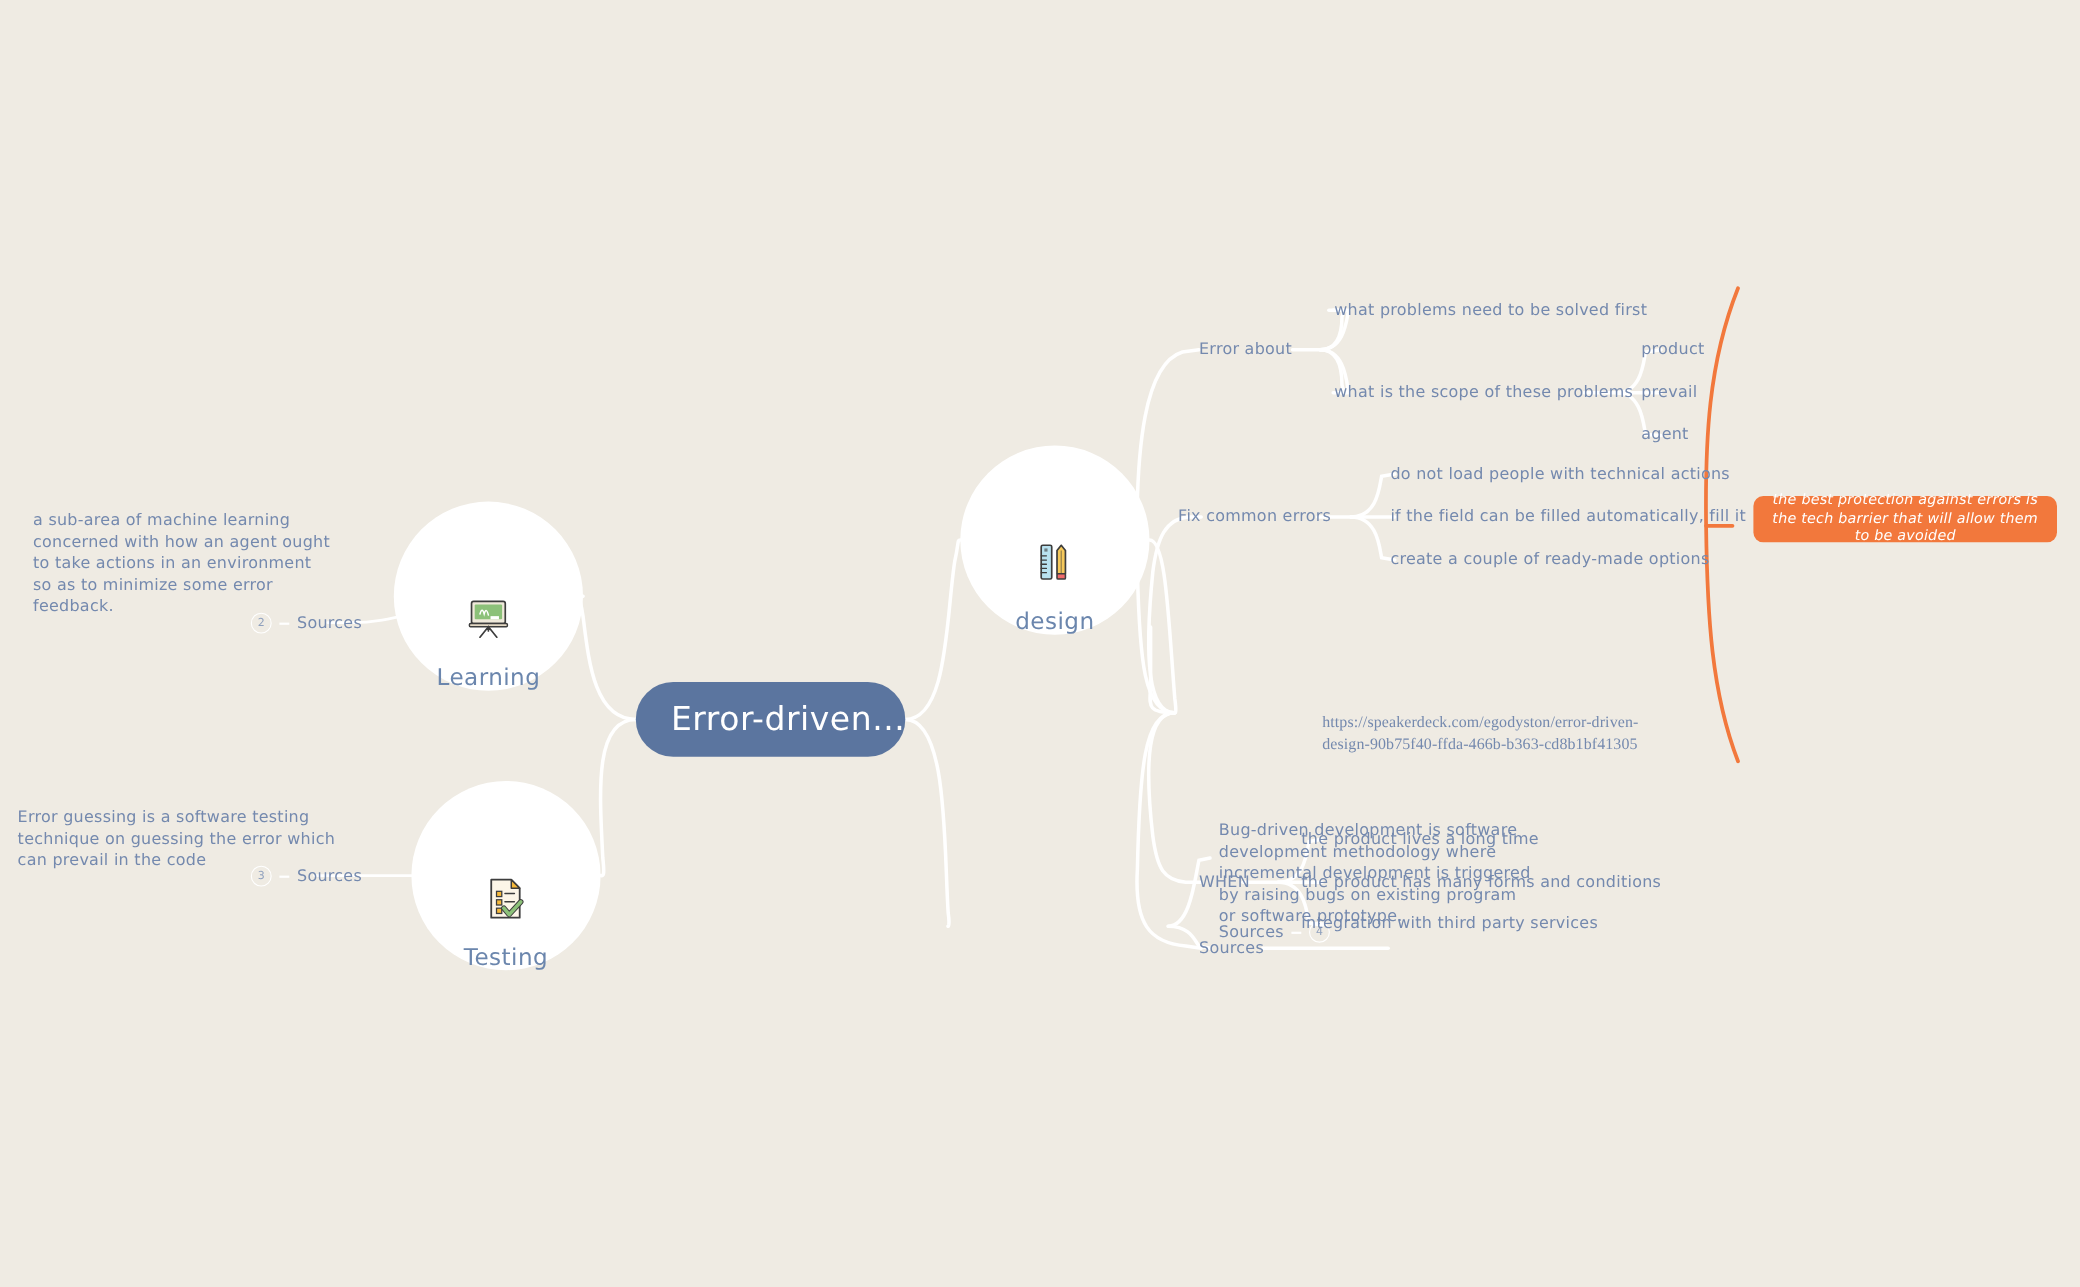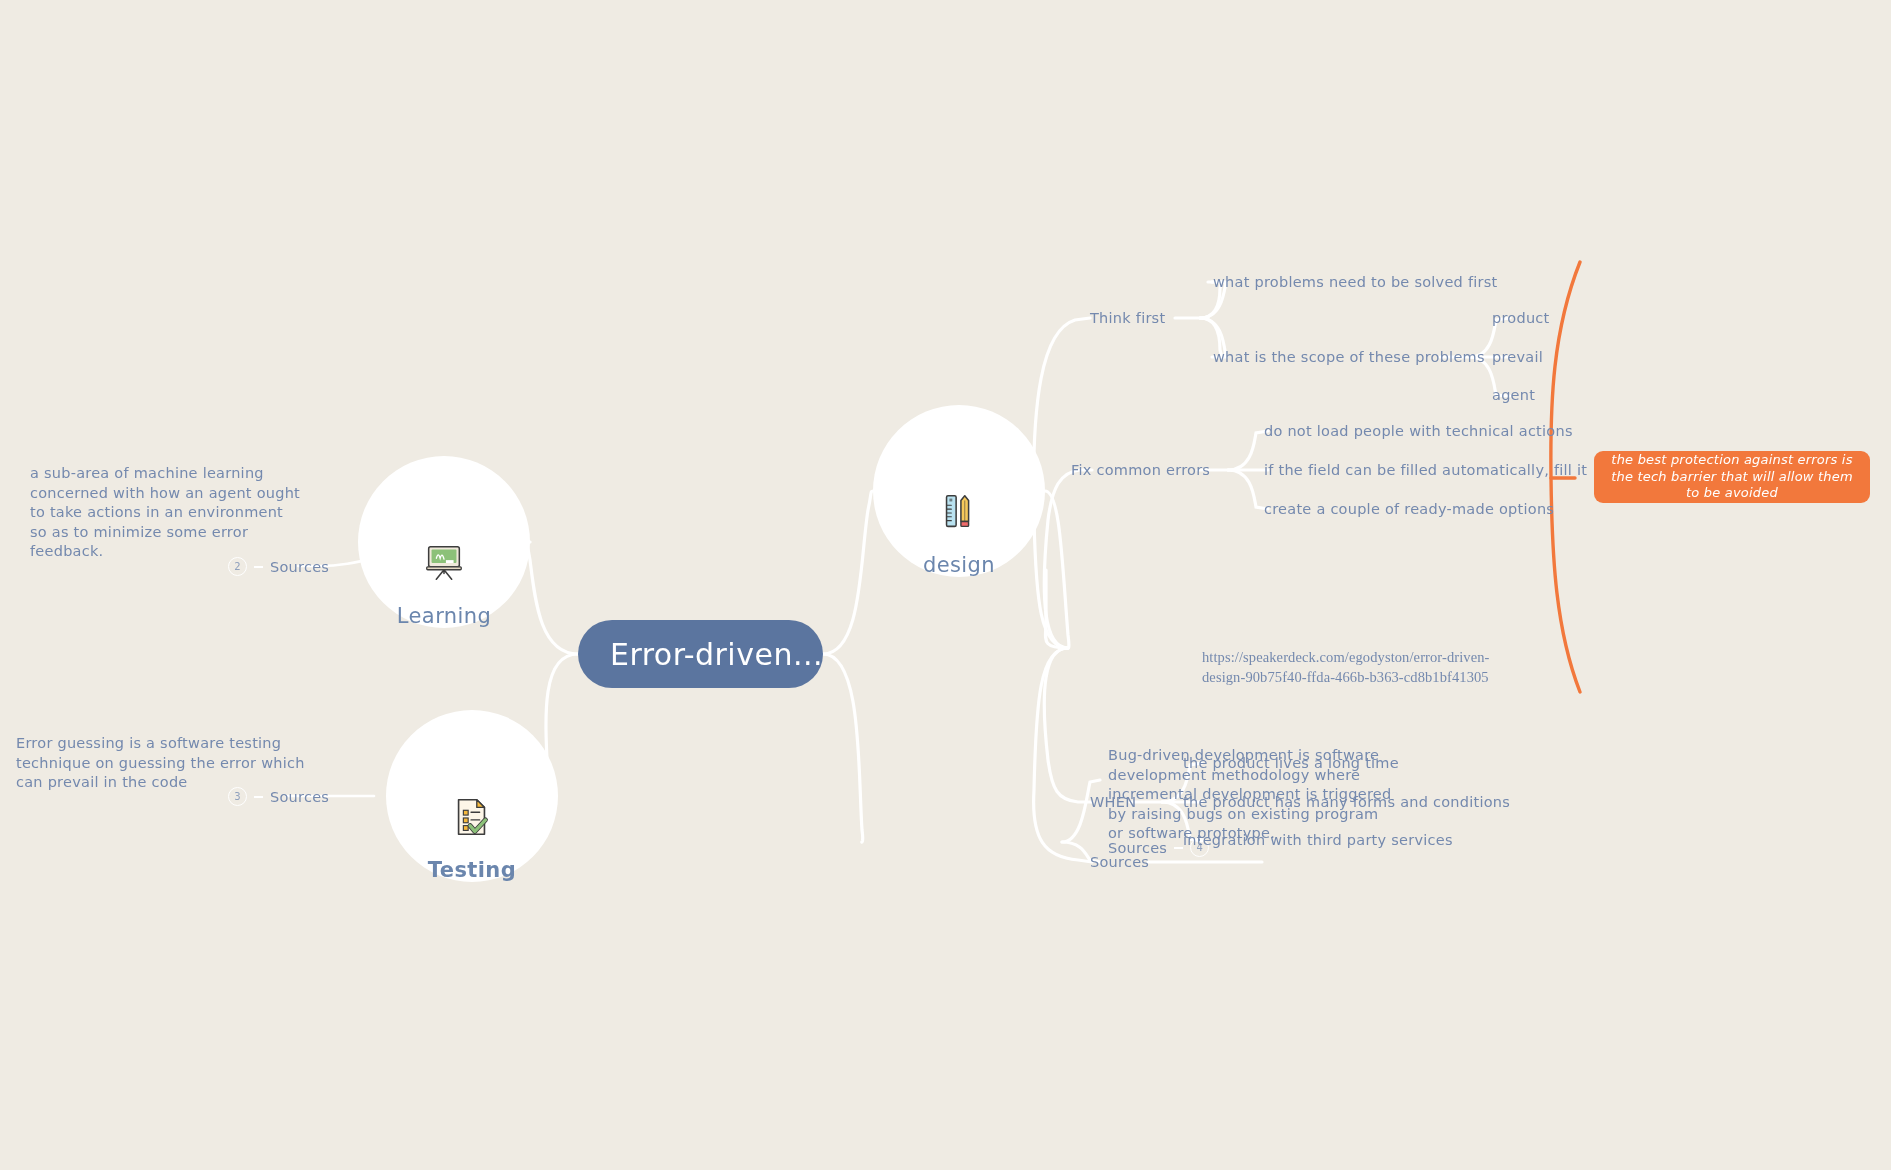--- a/index.html
+++ b/index.html
@@ -54,21 +54,21 @@
     justify-content: flex-end;
   }
   .circle-node .node-icon { margin-bottom: 14px; }
   .circle-node .node-label {
     color: #6b86ad;
     font-size: 21px;
     letter-spacing: 0.4px;
   }
 
   #node-learning { left: 358px; top: 456px; width: 172px; height: 172px; }
-  #node-testing  { left: 386px; top: 710px; width: 172px; height: 172px; font-weight: bold; }
+  #node-testing  { left: 374px; top: 710px; width: 172px; height: 172px; }
   #node-design   { left: 873px; top: 405px; width: 172px; height: 172px; }
   #node-development { left: 862px; top: 742px; width: 200px; height: 200px; }
 
   
   .mm-text {
     position: absolute;
     color: #7489ae;
     font-size: 14.5px;
     line-height: 1.35;
     letter-spacing: 0.25px;
@@ -115,21 +115,21 @@
     color: #7489ae;
     font-size: 14.5px;
     letter-spacing: 0.25px;
     white-space: nowrap;
   }
 
   
   .callout {
     position: absolute;
     left: 1594px; top: 451px;
-    width: 276px; height: 52px;
+    width: 276px; height: 42px;
     background: #f2783c;
     border-radius: 9px;
     display: flex; align-items: center; justify-content: center;
     padding: 4px 10px;
   }
   .callout .callout-text {
     color: #ffffff;
     font-size: 13px;
     font-style: italic;
     line-height: 1.3;
@@ -263,21 +263,21 @@
     <span class="src-word">Sources</span>
   </div>
 
   <div class="mm-text" style="left:1108px; top:746px; width:290px;">Bug-driven development is software development methodology where incremental development is triggered by raising bugs on existing program or software prototype.</div>
   <div class="src-row" style="left:1108px; top:838px;">
     <span class="src-word">Sources</span>
     <span class="src-dash"></span>
     <span class="src-badge">4</span>
   </div>
 
-  <div class="mm-label" style="left:1090px; top:310px;">Think first</div>
+  <div class="mm-label" style="left:1090px; top:310px;">Error about</div>
   <div class="mm-label" style="left:1213px; top:274px;">what problems need to be solved first</div>
   <div class="mm-label" style="left:1213px; top:349px;">what is the scope of these problems</div>
   <div class="mm-label" style="left:1492px; top:310px;">product</div>
   <div class="mm-label" style="left:1492px; top:349px;">prevail</div>
   <div class="mm-label" style="left:1492px; top:387px;">agent</div>
 
   <div class="mm-label" style="left:1071px; top:462px;">Fix common errors</div>
   <div class="mm-label" style="left:1264px; top:423px;">do not load people with technical actions</div>
   <div class="mm-label" style="left:1264px; top:462px;">if the field can be filled automatically, fill it</div>
   <div class="mm-label" style="left:1264px; top:501px;">create a couple of ready-made options</div>

